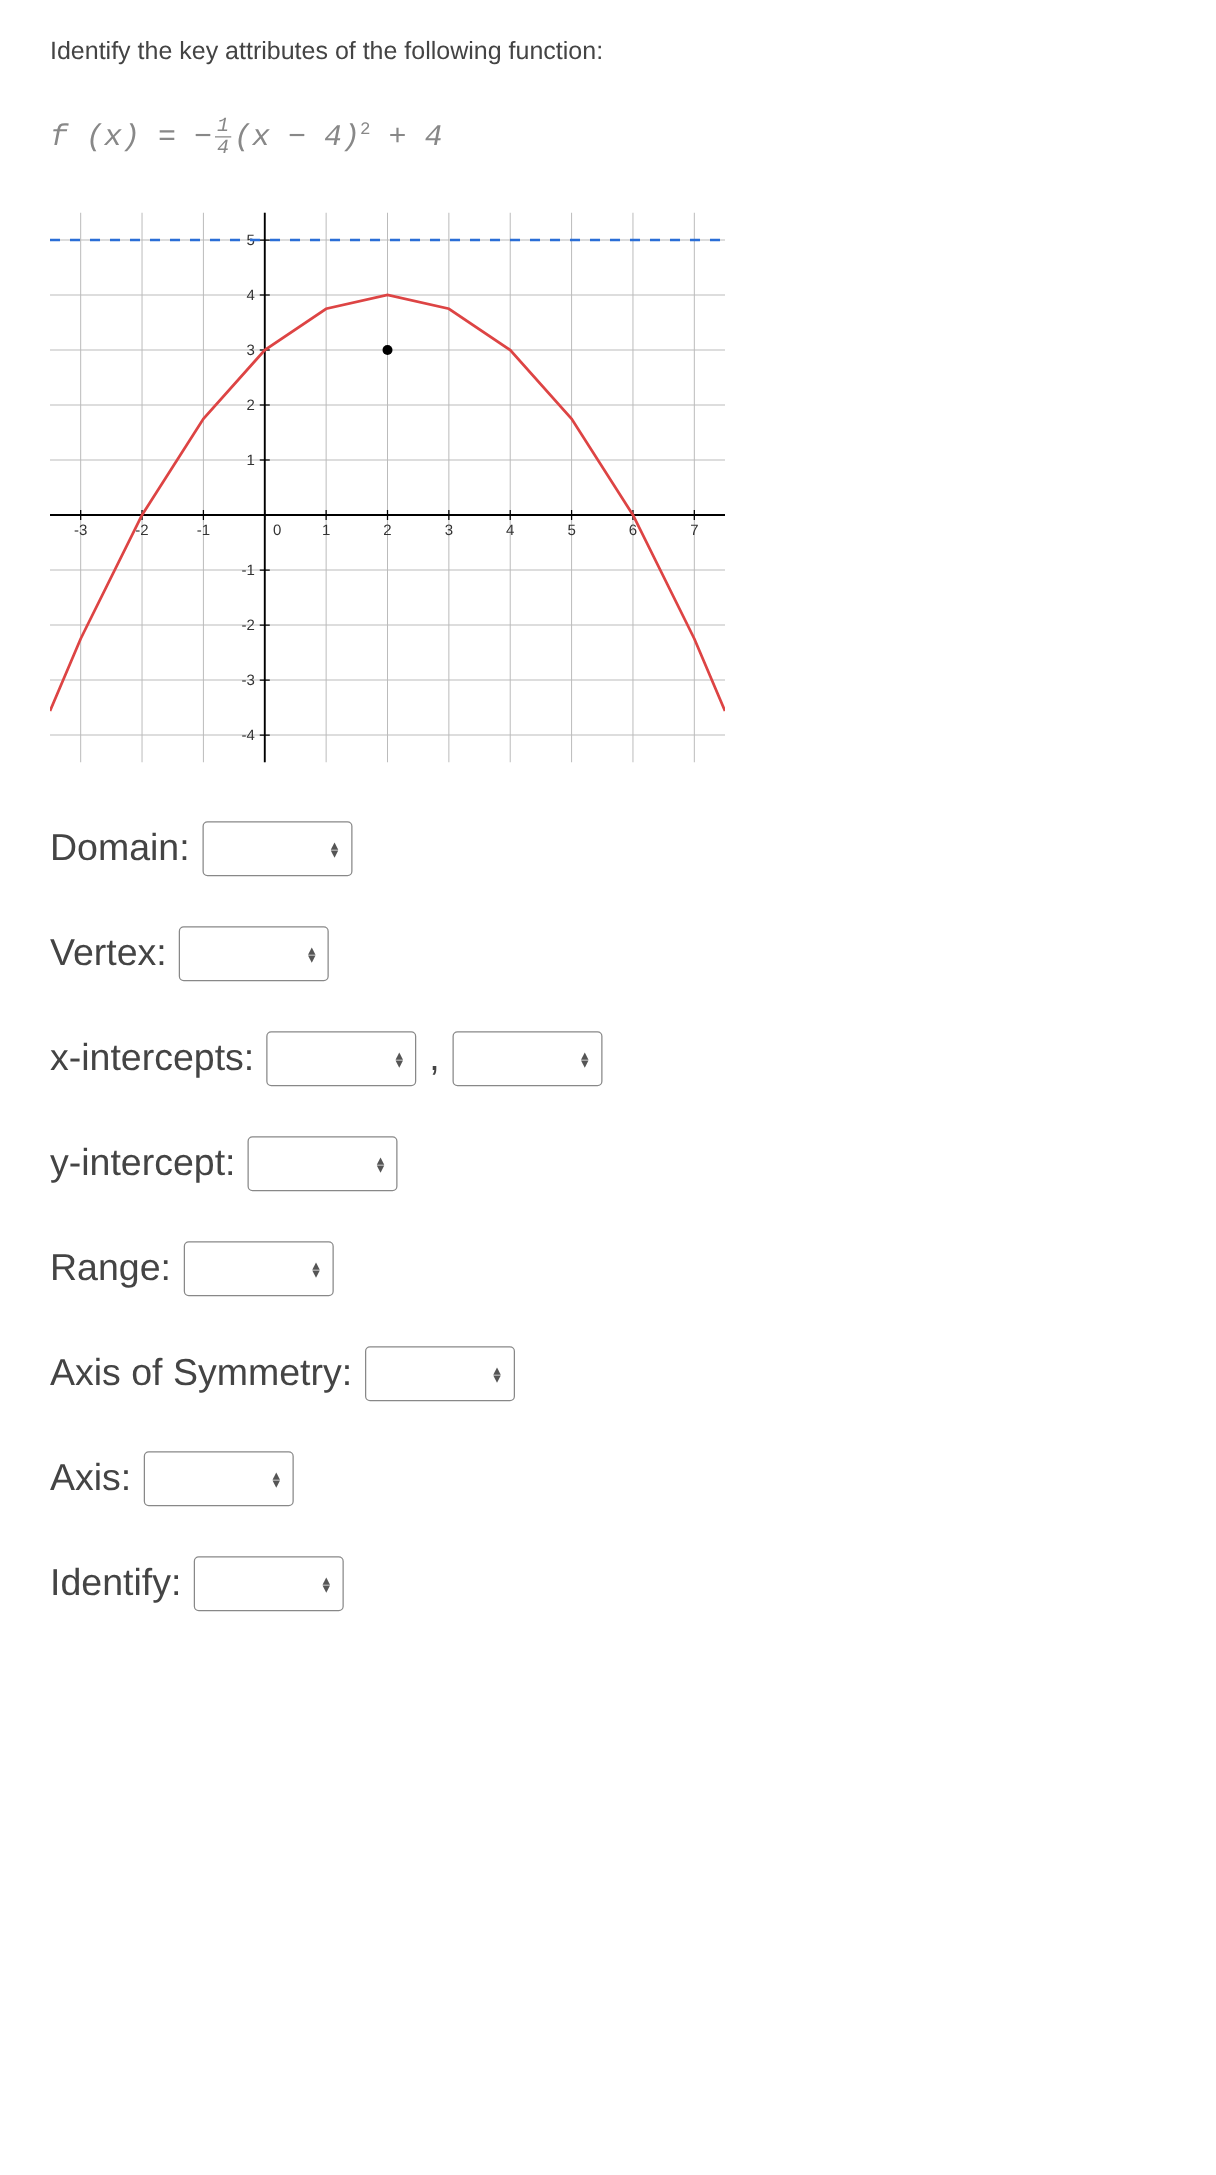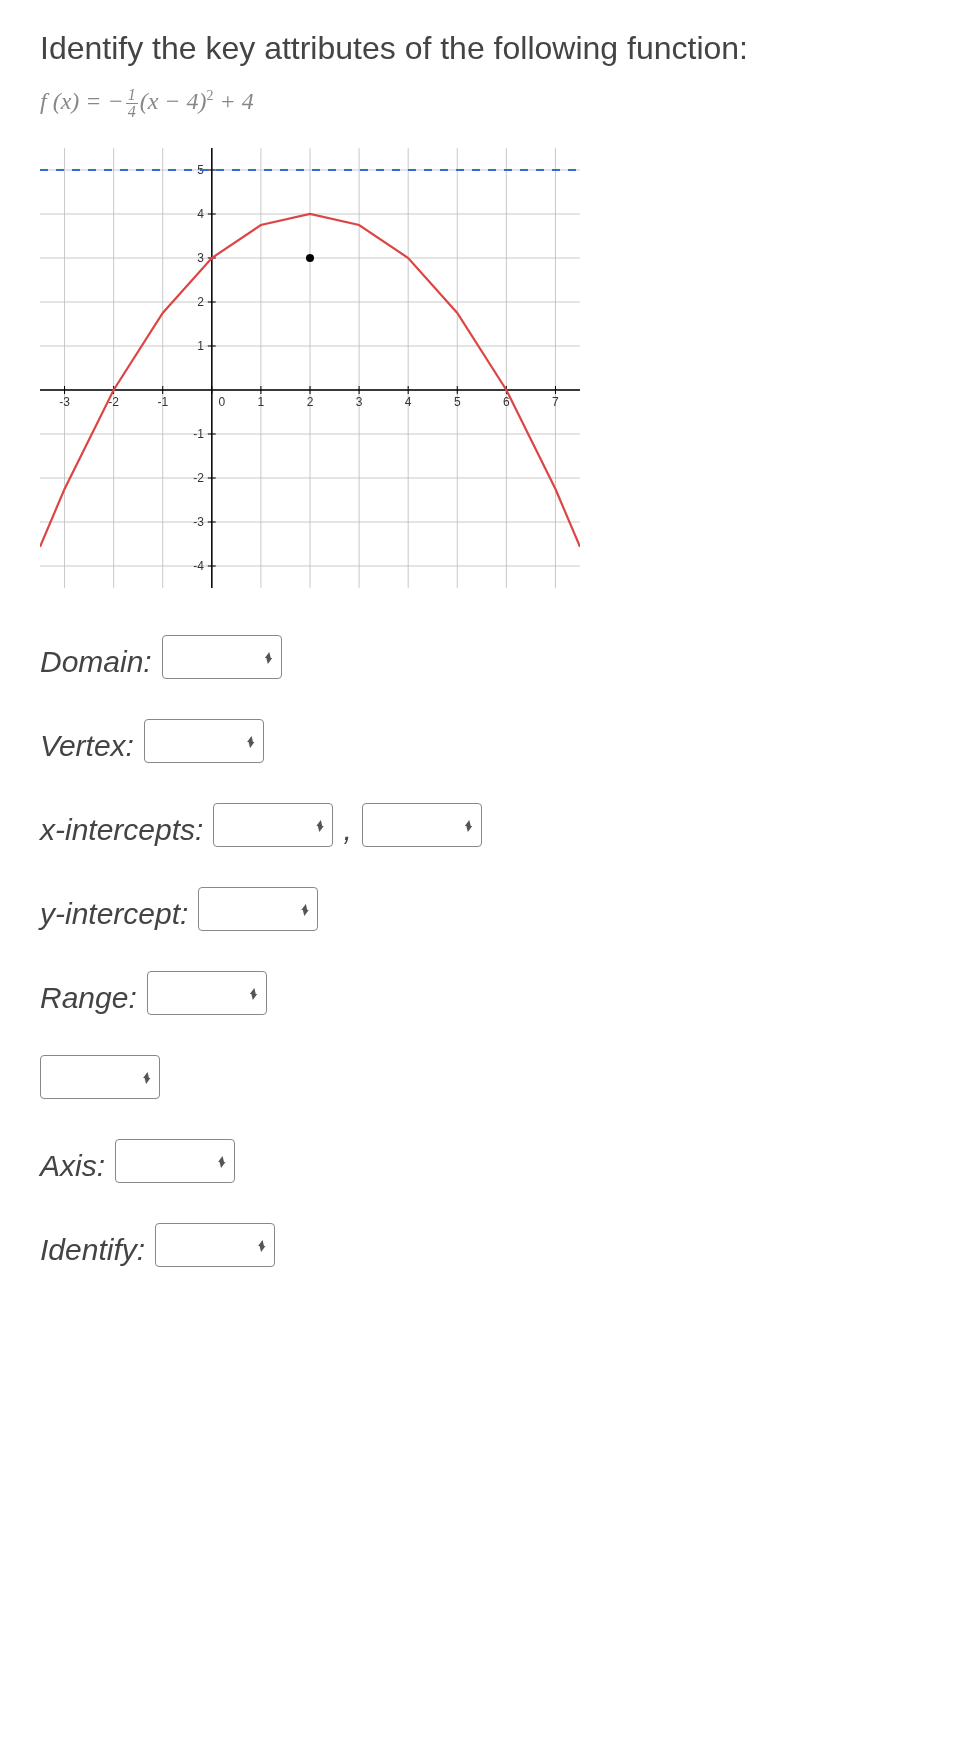--- a/index.html
+++ b/index.html
@@ -6,51 +6,50 @@
   body {
     margin: 0;
     padding: 30px 40px;
     font-family: Arial, Helvetica, sans-serif;
     font-size: 28px;
     color: #333;
     background: #fff;
     width: 973px;
   }
   .prompt {
-    font-size: 32px;
+    font-size: 20px;
     color: #444;
-    margin-bottom: 20px;
+    margin-bottom: 40px;
   }
   .equation {
-    font-family: Liberation Serif, serif;
+    font-family: Liberation Mono, monospace;
     font-size: 24px;
     color: #888;
     font-style: italic;
-    margin-bottom: 28px;
+    margin-bottom: 44px;
   }
   .equation .frac {
     display: inline-block;
     vertical-align: middle;
     text-align: center;
     font-size: 16px;
     line-height: 1;
     margin: 0 2px;
   }
   .equation .frac .num { display:block; border-bottom:1px solid #888; padding:0 2px;}
   .equation .frac .den { display:block; padding:0 2px;}
   .equation sup { font-size: 14px; font-style: normal;}
   .graph-wrap { margin-bottom: 40px; }
   .row {
     margin: 40px 0;
     display: flex;
-    align-items: flex-end;
+    align-items: center;
     gap: 10px;
     font-size: 30px;
     color: #444;
-    font-style: italic;
   }
   .select-box {
     display: inline-flex;
     align-items: center;
     justify-content: flex-end;
     border: 1px solid #888;
     border-radius: 4px;
     height: 44px;
     min-width: 120px;
     padding: 0 10px 0 14px;
@@ -181,20 +180,21 @@
 </div>
 
 <div class="row">
   <span>Range:</span>
   <div class="select-box">
     <span class="spinner">▴<br>▾</span>
   </div>
 </div>
 
 <div class="row">
+  <span>Axis of Symmetry:</span>
   <div class="select-box">
     <span class="spinner">▴<br>▾</span>
   </div>
 </div>
 
 <div class="row">
   <span>Axis:</span>
   <div class="select-box">
     <span class="spinner">▴<br>▾</span>
   </div>

